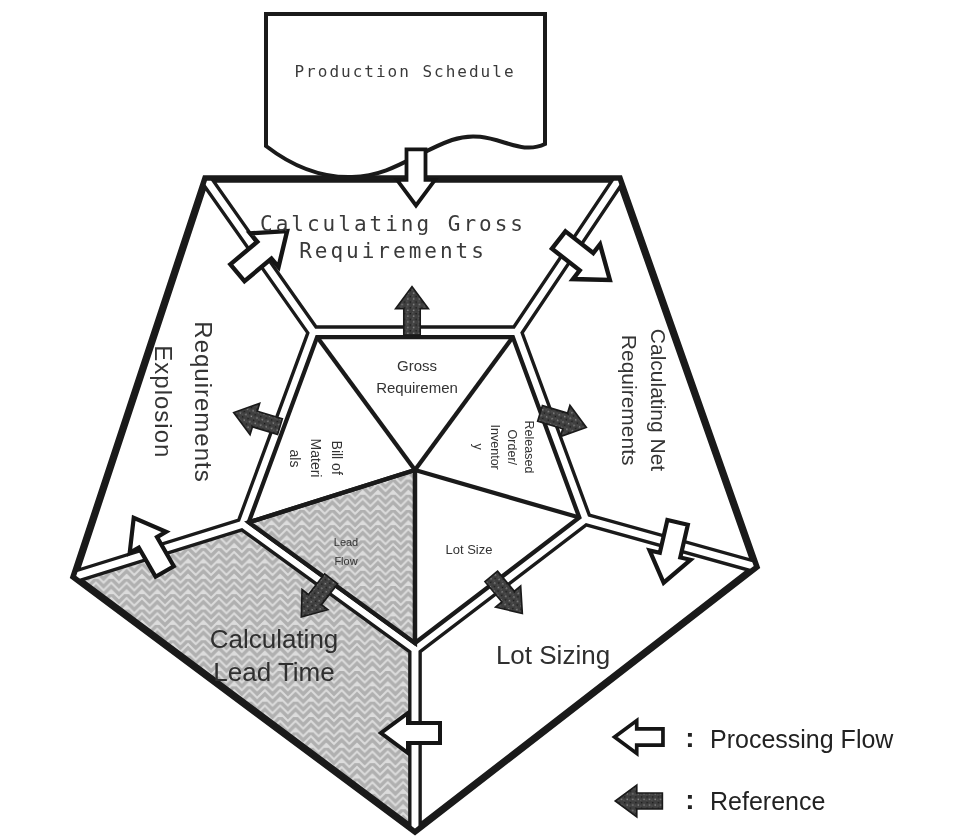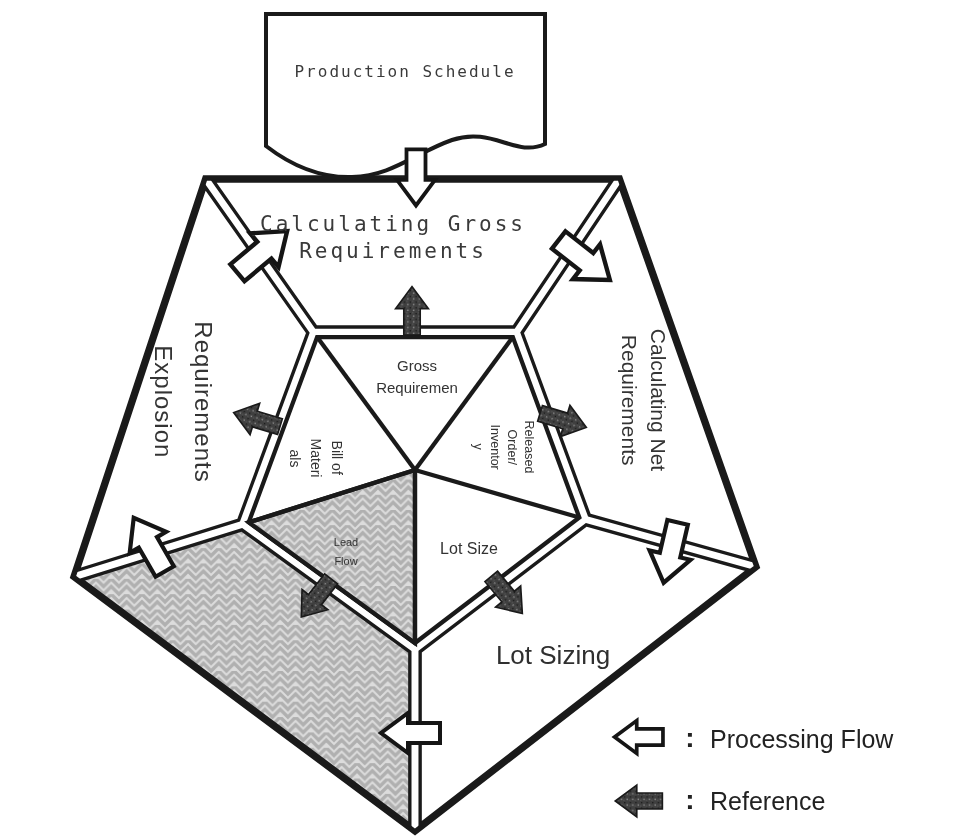--- a/index.html
+++ b/index.html
@@ -11,21 +11,21 @@
   .mono{font-family:"DejaVu Sans Mono",monospace;color:#3a3a3a;letter-spacing:2px;}
   .vert{writing-mode:vertical-rl;text-orientation:mixed;}
   .doc-label{font-size:16px;}
   .gross-label{font-size:21px;line-height:27px;letter-spacing:3px;}
   .side-label{font-size:24px;line-height:40px;letter-spacing:1px;color:#343434;}
   .net-label{font-size:21px;line-height:29px;color:#343434;}
   .inner-top-label{font-size:15px;line-height:22px;color:#333;}
   .bom-label{font-size:14px;line-height:21px;color:#333;}
   .rel-label{font-size:12.5px;line-height:17px;color:#333;}
   .lead-label{font-size:11px;line-height:19px;color:#333;}
-  .lotsize-label{font-size:16px;color:#333;}
+  .lotsize-label{font-size:13px;color:#333;}
   .big-label{font-size:26px;line-height:33px;color:#2f2f2f;}
   .legend-label{font-size:25px;color:#222;}
   .legend-colon{position:absolute;transform:translate(-50%,-50%);font-size:28px;
        font-weight:bold;color:#222;font-family:"Liberation Sans",sans-serif;}
 </style>
 </head>
 <body>
 
 <div id="stage">
 
@@ -129,20 +129,24 @@
     <div>y</div>
   </div>
 
   <div class="lbl lead-label" style="left:346px;top:552px;">
     <div>Lead</div>
     <div>Flow</div>
   </div>
 
   <div class="lbl lotsize-label" style="left:469px;top:549px;">Lot Size</div>
 
+  <div class="lbl big-label" style="left:274px;top:656px;">
+    <div>Calculating</div>
+    <div>Lead Time</div>
+  </div>
 
   <div class="lbl big-label" style="left:553px;top:655px;">Lot Sizing</div>
 
   <div class="legend-colon" style="left:690px;top:738px;">:</div>
   <div class="lbl legend-label" style="left:710px;top:739px;transform:translate(0,-50%);text-align:right;">Processing Flow</div>
 
   <div class="legend-colon" style="left:690px;top:800px;">:</div>
   <div class="lbl legend-label" style="left:710px;top:801px;transform:translate(0,-50%);text-align:center;">Reference</div>
 
 </div>

